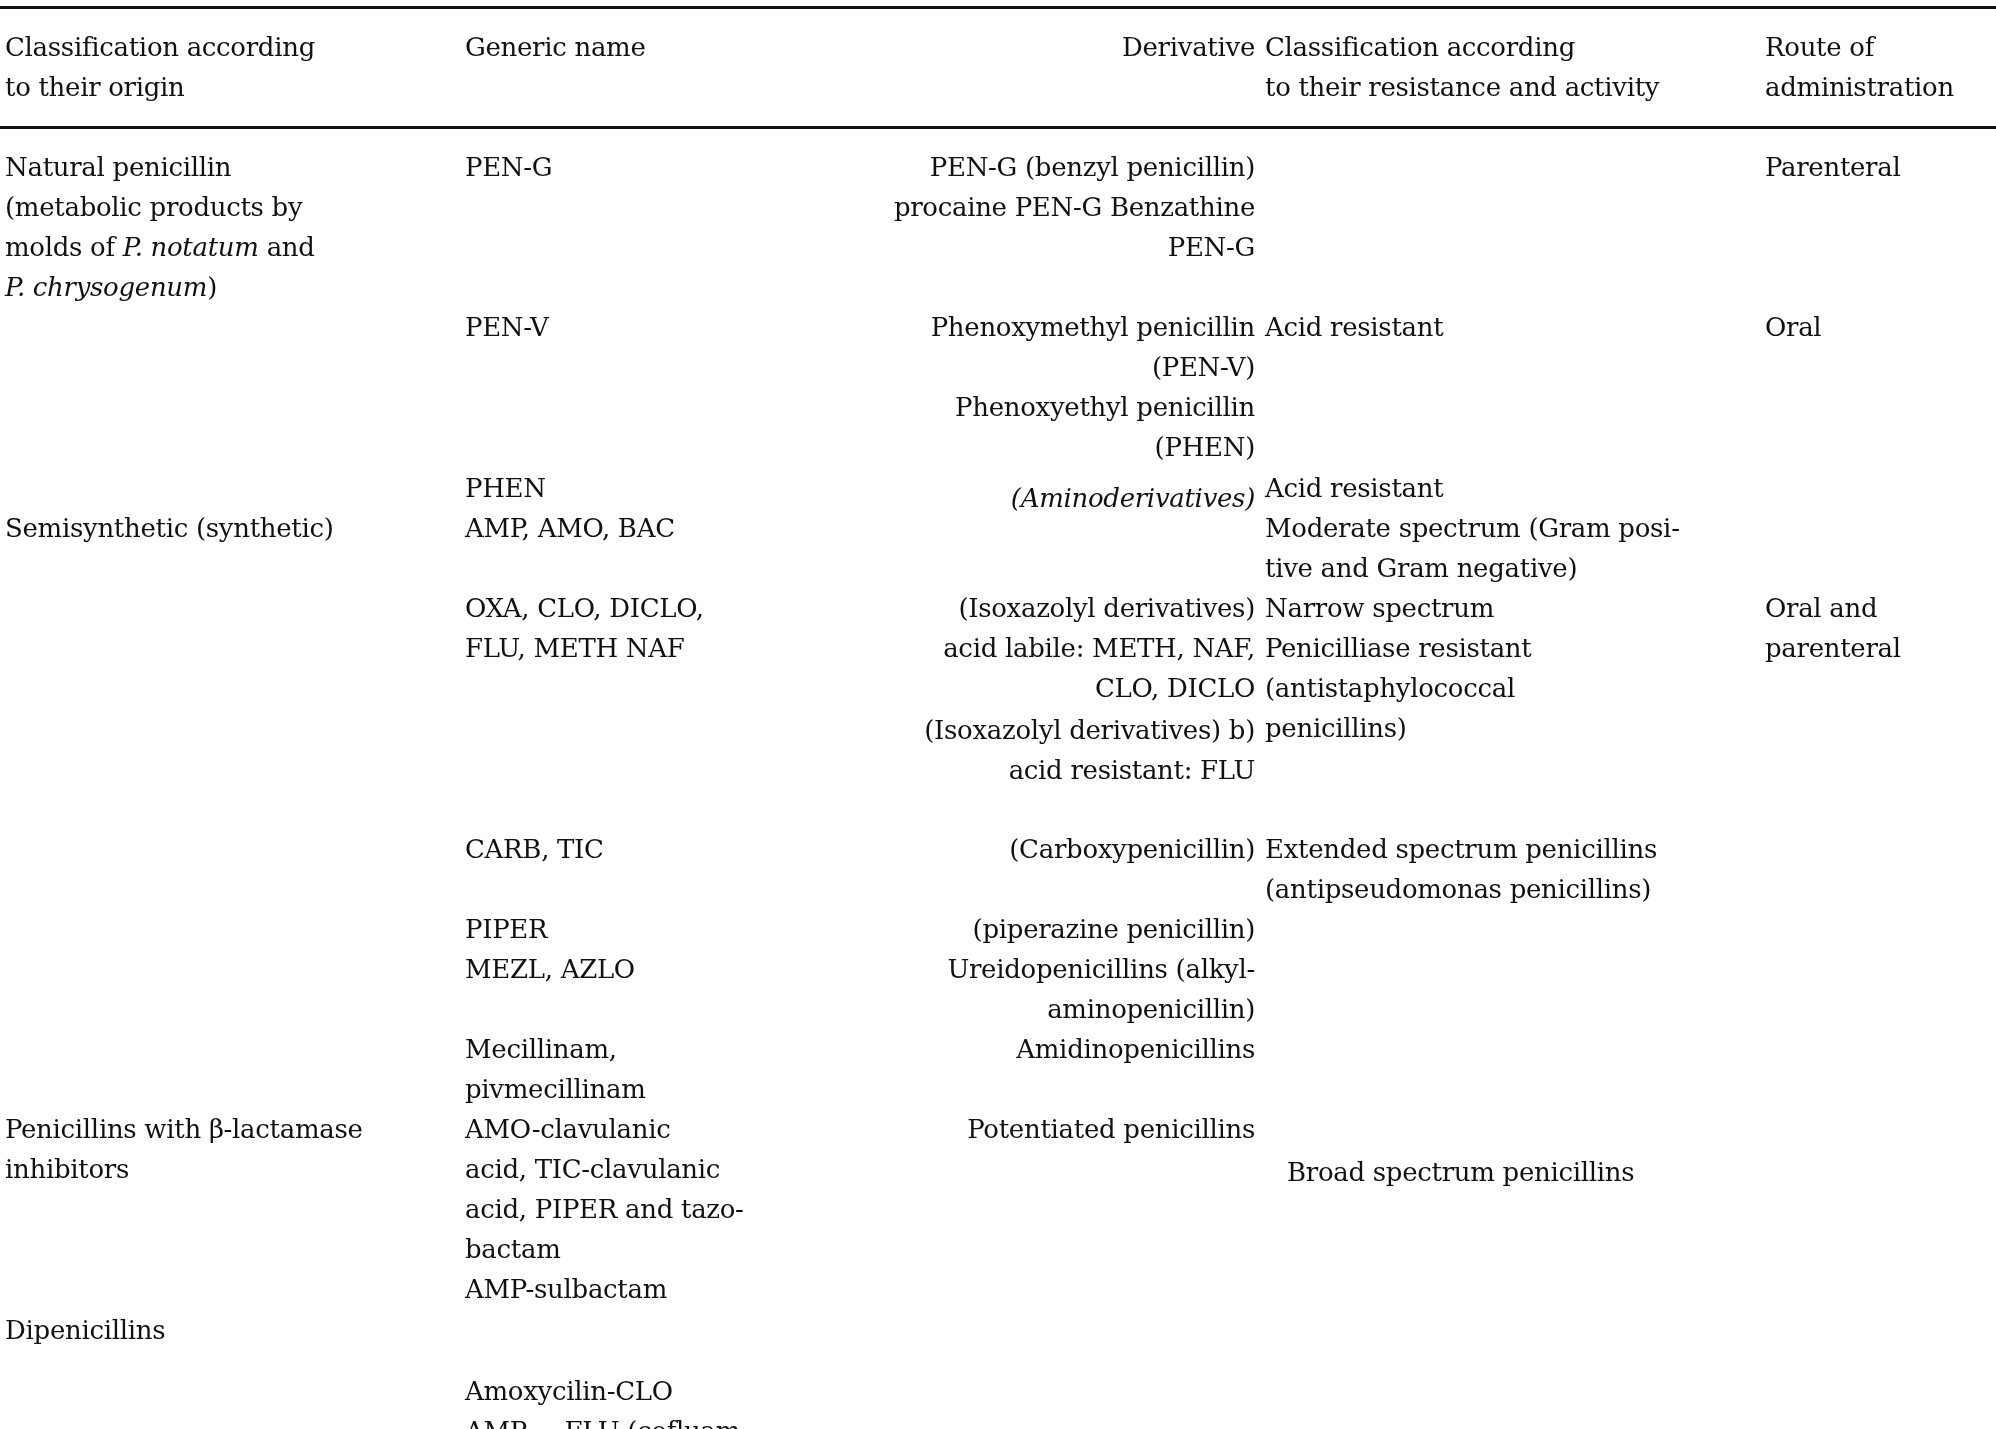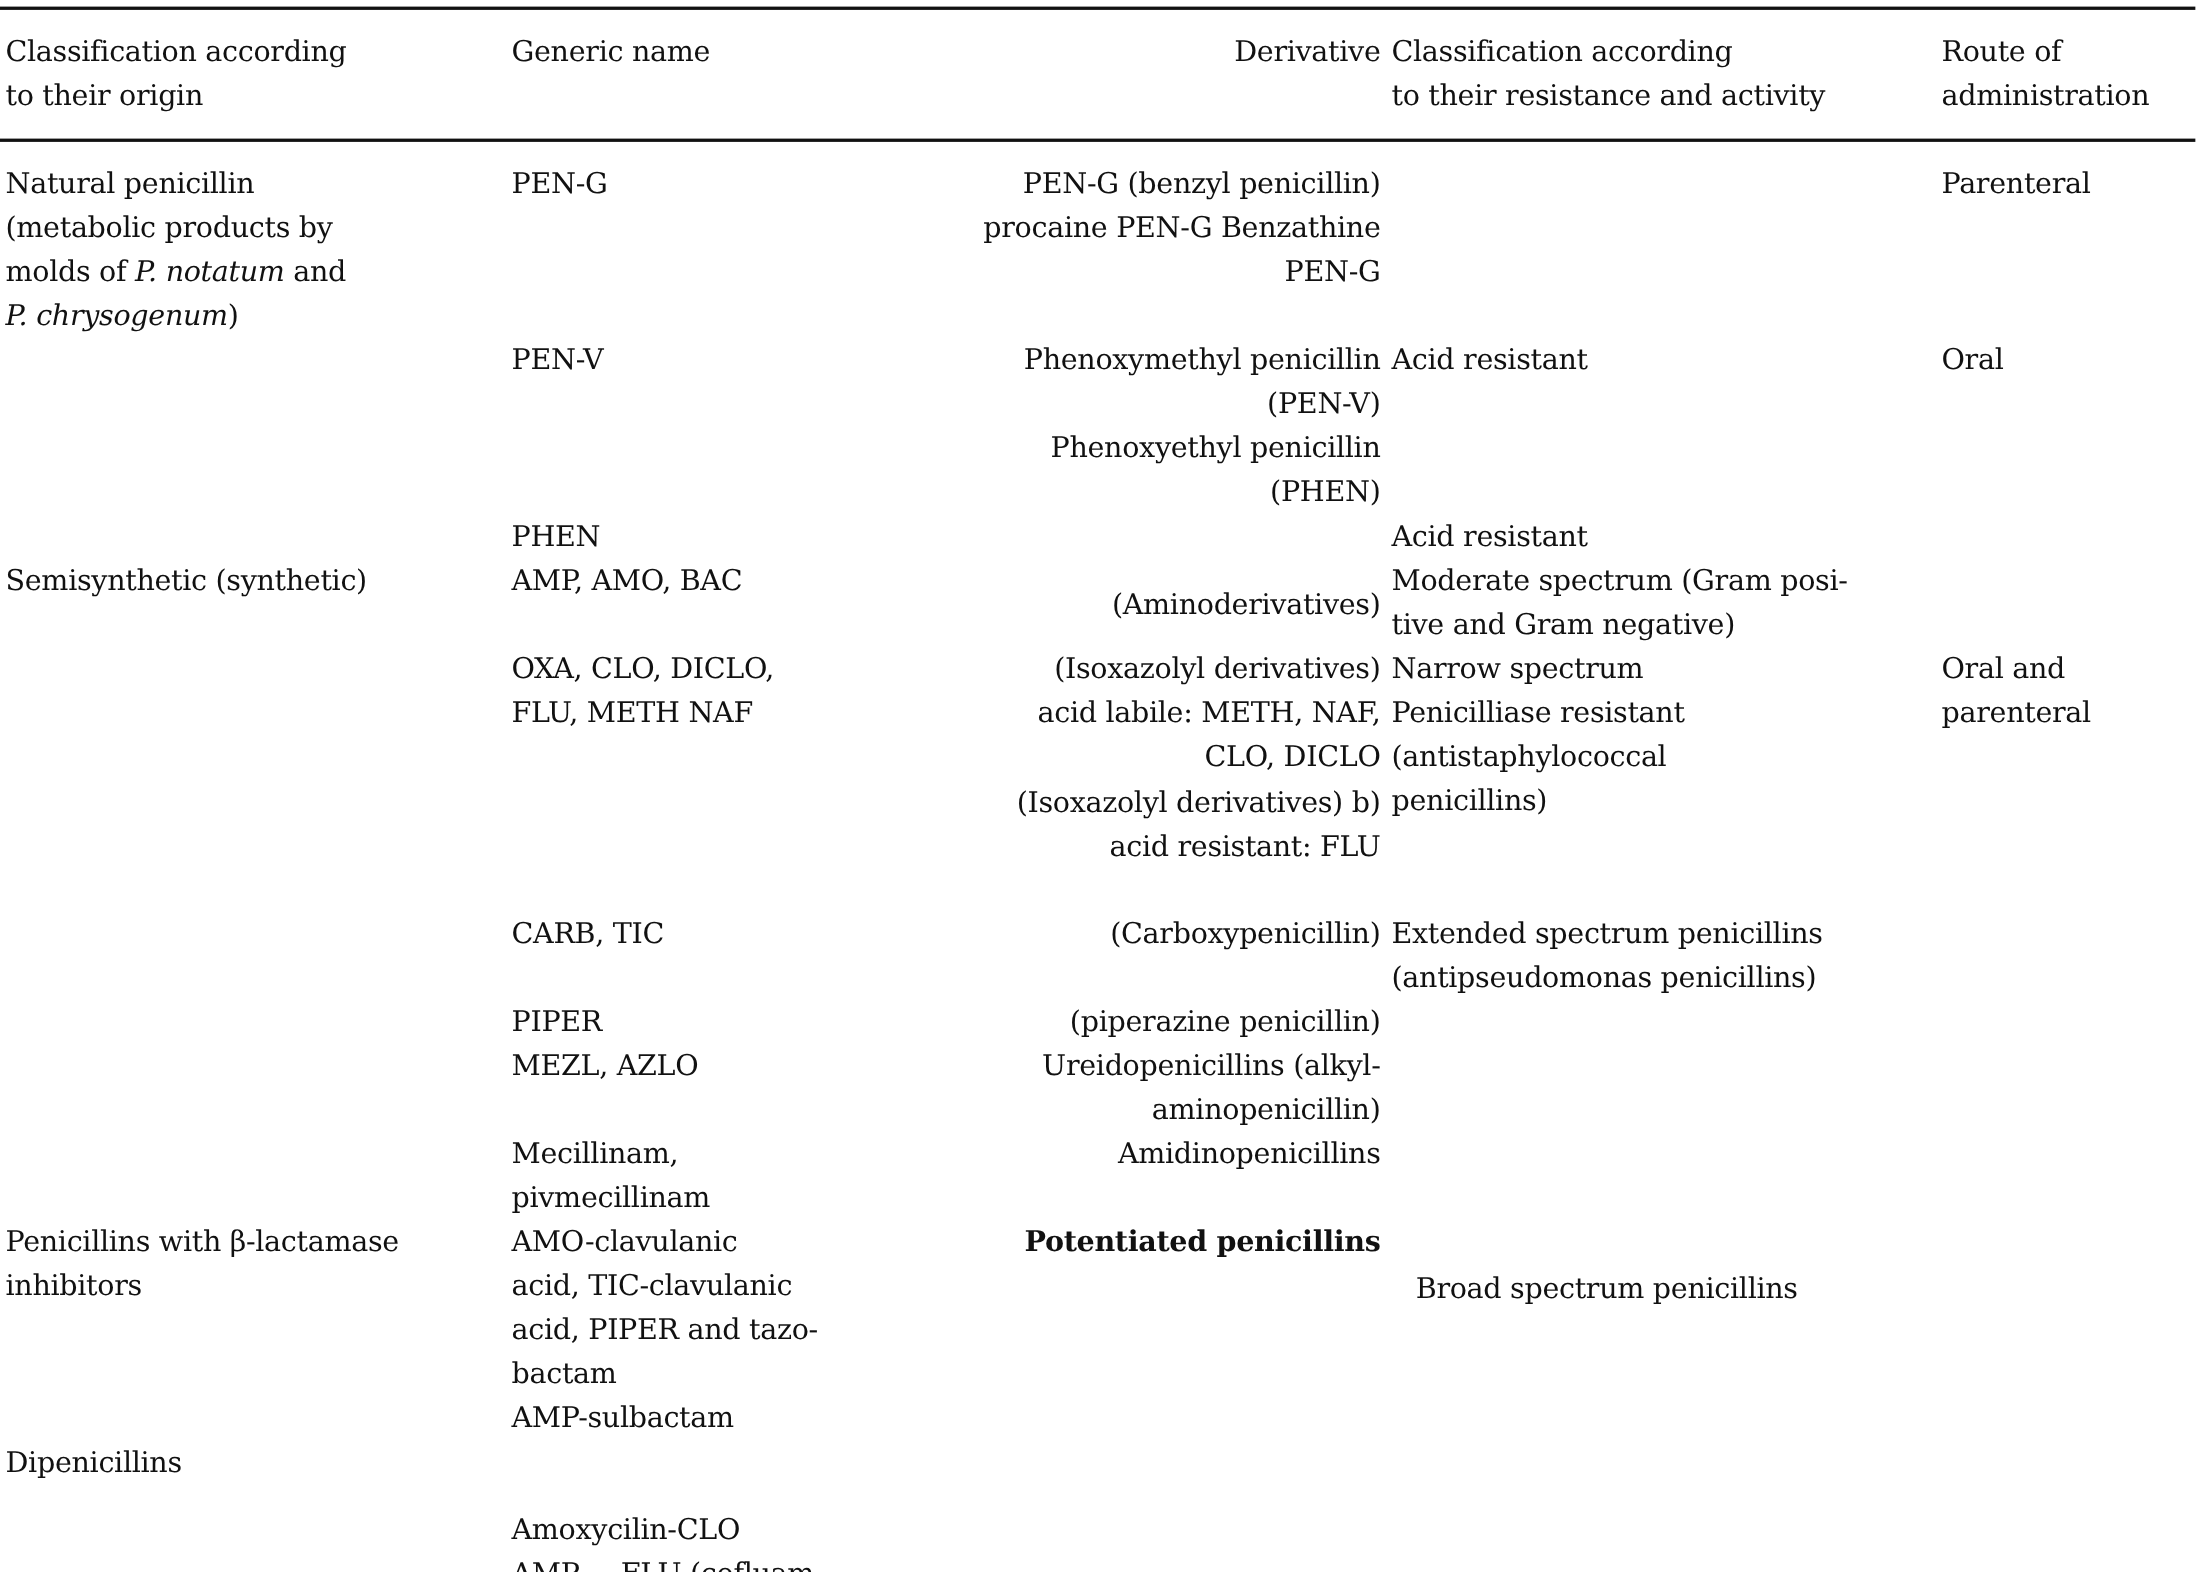--- a/index.html
+++ b/index.html
@@ -45,21 +45,21 @@
     <div class="cell c2" style="top: 307.4px;"><span>PEN-V</span></div>
     <div class="cell c3" style="top: 307.4px;"><span>Phenoxymethyl penicillin
 (PEN-V)
 Phenoxyethyl penicillin
 (PHEN)</span></div>
     <div class="cell c4" style="top: 307.4px;"><span>Acid resistant</span></div>
     <div class="cell c5" style="top: 307.4px;"><span>Oral</span></div>
     <div class="cell c1" style="top: 467.8px; margin-top: 40px;"><span>Semisynthetic (synthetic)</span></div>
     <div class="cell c2" style="top: 467.8px;"><span>PHEN
 AMP, AMO, BAC</span></div>
-    <div class="cell c3" style="top: 530px;"><span>(Aminoderivatives)</span></div>
+    <div class="cell c3" style="top: 478px; font-style: italic;"><span>(Aminoderivatives)</span></div>
     <div class="cell c4" style="top: 467.8px;"><span>Acid resistant
 Moderate spectrum (Gram posi-
 tive and Gram negative)</span></div>
     <div class="cell c2" style="top: 588.1px;"><span>OXA, CLO, DICLO,
 FLU, METH NAF</span></div>
     <div class="cell c3" style="top: 588.1px;"><span>(Isoxazolyl derivatives)
 acid labile: METH, NAF,
 CLO, DICLO</span></div>
     <div class="cell c4" style="top: 588.1px;"><span>Narrow spectrum
 Penicilliase resistant
@@ -81,19 +81,19 @@
 Amidinopenicillins</span></div>
     <div class="cell c2" style="top: 1029.2px;"><span>Mecillinam,
 pivmecillinam</span></div>
     <div class="cell c1" style="top: 1109.4px;"><span>Penicillins with β-lactamase
 inhibitors</span></div>
     <div class="cell c2" style="top: 1109.4px;"><span>AMO-clavulanic
 acid, TIC-clavulanic
 acid, PIPER and tazo-
 bactam
 AMP-sulbactam</span></div>
-    <div class="cell c3" style="top: 1109.4px; font-weight: bold;"><span>Potentiated penicillins</span></div>
+    <div class="cell c3" style="top: 1109.4px;"><span>Potentiated penicillins</span></div>
     <div class="cell c4" style="top: 1152px; margin-left: 22px;"><span>Broad spectrum penicillins</span></div>
     <div class="cell c1" style="top: 1309.9px;"><span>Dipenicillins</span></div>
     <div class="cell c2" style="top: 1371px;"><span>Amoxycilin-CLO
 AMP − FLU (cofluam-
 picil)</span></div>
   </div>
 
 </body></html>

